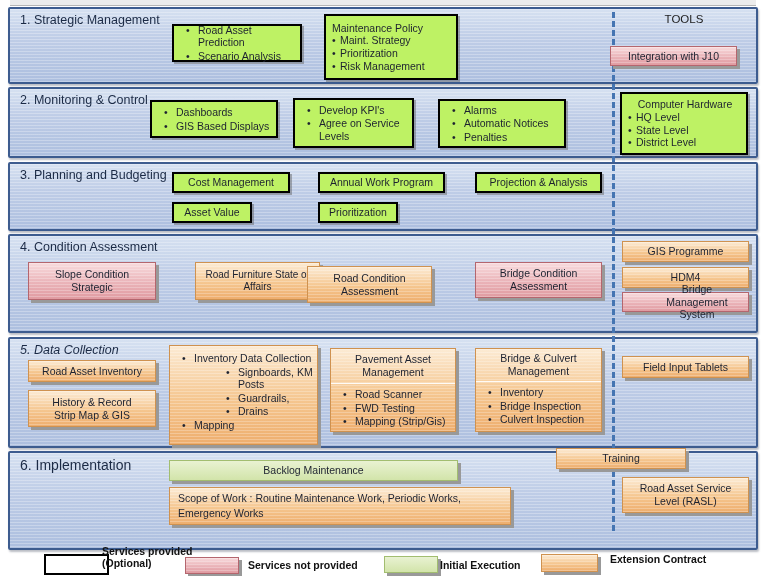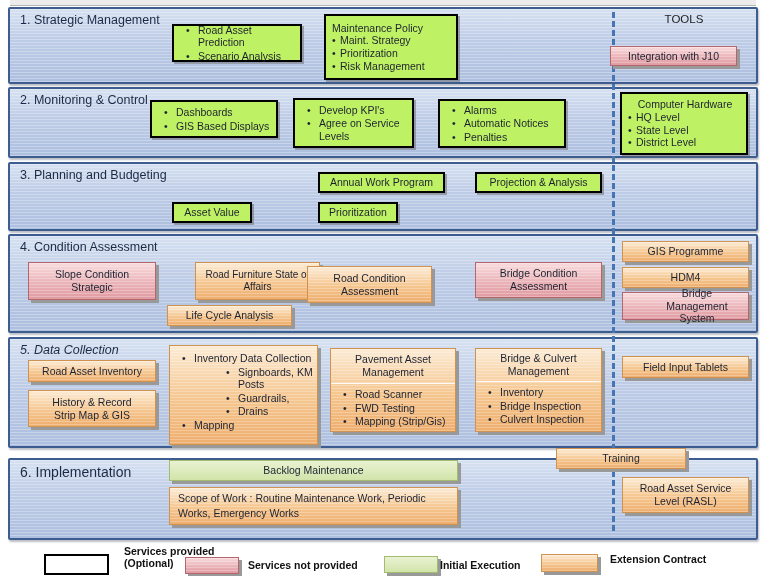--- a/index.html
+++ b/index.html
@@ -65,21 +65,21 @@
   </div>
   <div class="row" style="top:162px;height:69px;">
     <div class="row-label">3. Planning and Budgeting</div>
   </div>
   <div class="row" style="top:234px;height:99px;">
     <div class="row-label">4. Condition Assessment</div>
   </div>
   <div class="row" style="top:337px;height:111px;font-style:italic;">
     <div class="row-label">5. Data Collection</div>
   </div>
-  <div class="row" style="top:451px;height:82px;margin-top:7px;">
+  <div class="row" style="top:451px;height:99px;">
     <div class="row-label row-label-lg">6. Implementation</div>
   </div>
 
   <div class="divider"></div>
   <div class="tools-header">TOOLS</div>
 
   <div class="bx white bullets" style="left:172px;top:24px;width:130px;height:38px;">
     <div class="bullet">Road Asset Prediction</div>
     <div class="bullet">Scenario Analysis</div>
   </div>
@@ -104,33 +104,33 @@
     <div class="bullet">Automatic Notices</div>
     <div class="bullet">Penalties</div>
   </div>
   <div class="bx white bullets" style="left:620px;top:92px;width:128px;height:63px;gap:0;">
     <div style="text-align:center;">Computer Hardware</div>
     <div class="bullet tight">HQ Level</div>
     <div class="bullet tight">State Level</div>
     <div class="bullet tight">District Level</div>
   </div>
 
+  <div class="bx white ctr" style="left:172px;top:172px;width:118px;height:21px;">Cost Management</div>
   <div class="bx white ctr" style="left:172px;top:202px;width:80px;height:21px;">Asset Value</div>
   <div class="bx white ctr" style="left:318px;top:172px;width:127px;height:21px;">Annual Work Program</div>
   <div class="bx white ctr" style="left:318px;top:202px;width:80px;height:21px;">Prioritization</div>
   <div class="bx white ctr" style="left:475px;top:172px;width:127px;height:21px;">Projection &amp; Analysis</div>
 
   <div class="bx pink ctr" style="left:28px;top:262px;width:128px;height:38px;">Slope Condition Strategic</div>
   <div class="bx orange ctr fs10" style="left:167px;top:262px;width:125px;height:38px;">Road Furniture State of Affairs</div>
-  <div class="bx orange ctr" style="left:167px;top:305px;width:125px;height:21px;">Life Cycle Analysis</div>
   <div class="bx orange ctr" style="left:307px;top:266px;width:125px;height:37px;">Road Condition Assessment</div>
   <div class="bx pink ctr" style="left:475px;top:262px;width:127px;height:36px;">Bridge Condition Assessment</div>
   <div class="bx orange ctr" style="left:622px;top:241px;width:127px;height:21px;">GIS Programme</div>
   <div class="bx orange ctr" style="left:622px;top:267px;width:127px;height:21px;">HDM4</div>
-  <div class="bx pink ctr" style="left:622px;top:292px;width:127px;height:28px;padding-left:27px;">Bridge Management System</div>
+  <div class="bx pink ctr" style="left:622px;top:292px;width:127px;height:20px;padding-left:27px;">Bridge Management System</div>
 
   <div class="bx orange ctr" style="left:28px;top:360px;width:128px;height:22px;">Road Asset Inventory</div>
   <div class="bx orange ctr" style="left:28px;top:390px;width:128px;height:37px;flex-direction:column;">
     <div>History &amp; Record</div>
     <div>Strip Map &amp; GIS</div>
   </div>
   <div class="bx orange bullets" style="left:169px;top:345px;width:149px;height:100px;justify-content:flex-start;padding-top:6px;">
     <div class="bullet">Inventory Data Collection</div>
     <div class="bullet lvl2">Signboards, KM Posts</div>
     <div class="bullet lvl2">Guardrails,</div>
@@ -151,25 +151,25 @@
       <div class="bullet">Inventory</div>
       <div class="bullet">Bridge Inspection</div>
       <div class="bullet">Culvert Inspection</div>
     </div>
   </div>
   <div class="bx orange ctr" style="left:622px;top:356px;width:127px;height:22px;">Field Input Tablets</div>
 
   <div class="bx orange ctr" style="left:556px;top:448px;width:130px;height:21px;z-index:5;">Training</div>
 
   <div class="bx green ctr" style="left:169px;top:460px;width:289px;height:21px;">Backlog Maintenance</div>
-  <div class="bx orange" style="left:169px;top:487px;width:289px;height:38px;display:flex;align-items:center;padding:3px 8px;line-height:1.4;">Scope of Work : Routine Maintenance Work, Periodic Works, Emergency Works</div>
+  <div class="bx orange" style="left:169px;top:487px;width:342px;height:38px;display:flex;align-items:center;padding:3px 8px;line-height:1.4;">Scope of Work : Routine Maintenance Work, Periodic Works, Emergency Works</div>
   <div class="bx orange ctr" style="left:622px;top:477px;width:127px;height:36px;">Road Asset Service Level (RASL)</div>
 
   <div class="swatch" style="left:44px;top:554px;width:61px;height:17px;background:#fff;border:2px solid #000;"></div>
-  <div class="legend-label" style="left:124px;top:545px;width:92px;">Services provided (Optional)</div>
+  <div class="legend-label" style="left:102px;top:545px;width:92px;">Services provided (Optional)</div>
 
   <div class="swatch pink" style="left:185px;top:557px;width:52px;height:15px;box-shadow:3px 3px 0 #999;border:1px solid #b4666e;"></div>
   <div class="legend-label" style="left:248px;top:559px;">Services not provided</div>
 
   <div class="swatch green" style="left:384px;top:556px;width:52px;height:15px;box-shadow:3px 3px 0 #999;border:1px solid #a2bd70;"></div>
   <div class="legend-label" style="left:440px;top:559px;">Initial Execution</div>
 
   <div class="swatch orange" style="left:541px;top:554px;width:55px;height:16px;box-shadow:3px 3px 0 #999;border:1px solid #cf9250;"></div>
   <div class="legend-label" style="left:610px;top:553px;">Extension Contract</div>
 

